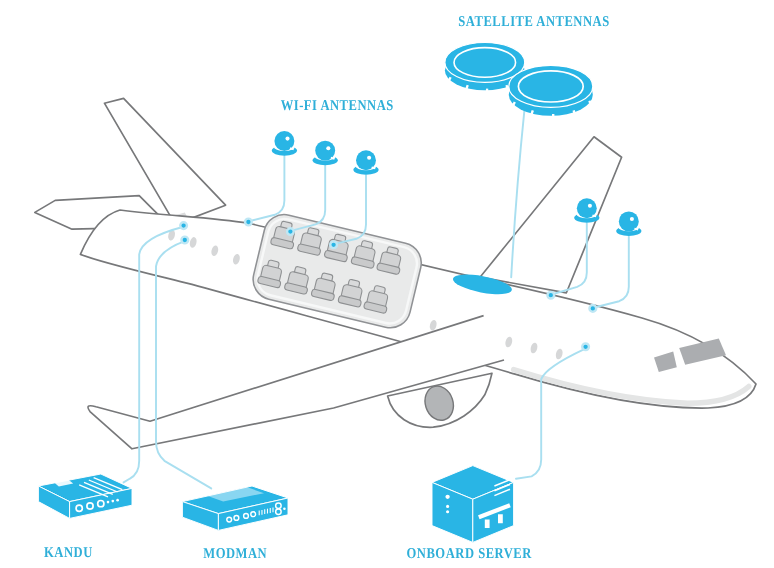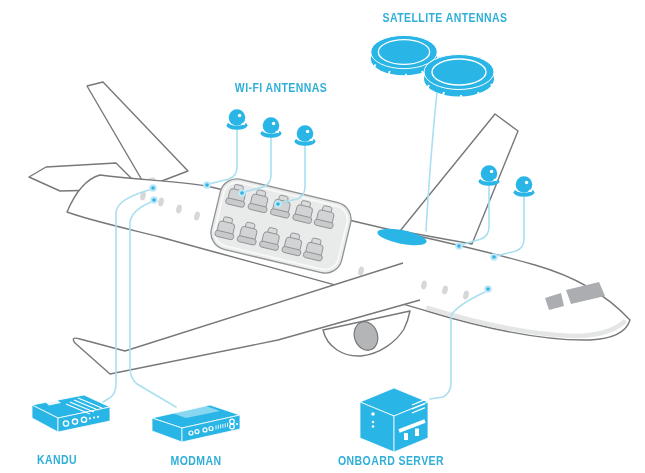--- a/index.html
+++ b/index.html
@@ -1,18 +1,18 @@
 <!DOCTYPE html>
 <html><head>
 <meta charset="utf-8">
 <style>
   html,body { margin:0; padding:0; background:#ffffff; }
   .stage {
     position:relative; width:645px; height:473px; background:#ffffff;
-    overflow:hidden; font-family:Liberation Sans, sans-serif;
+    overflow:hidden; font-family:Liberation Serif, serif;
   }
   .stage svg { position:absolute; left:0; top:0; }
   .lbl {
     position:absolute;
     font-weight:bold; font-size:12.5px; letter-spacing:0.5px;
     color:#2FAFD8; white-space:nowrap;
     transform:translateX(-50%) scaleX(0.84);
     transform-origin:center top;
   }
 </style>

